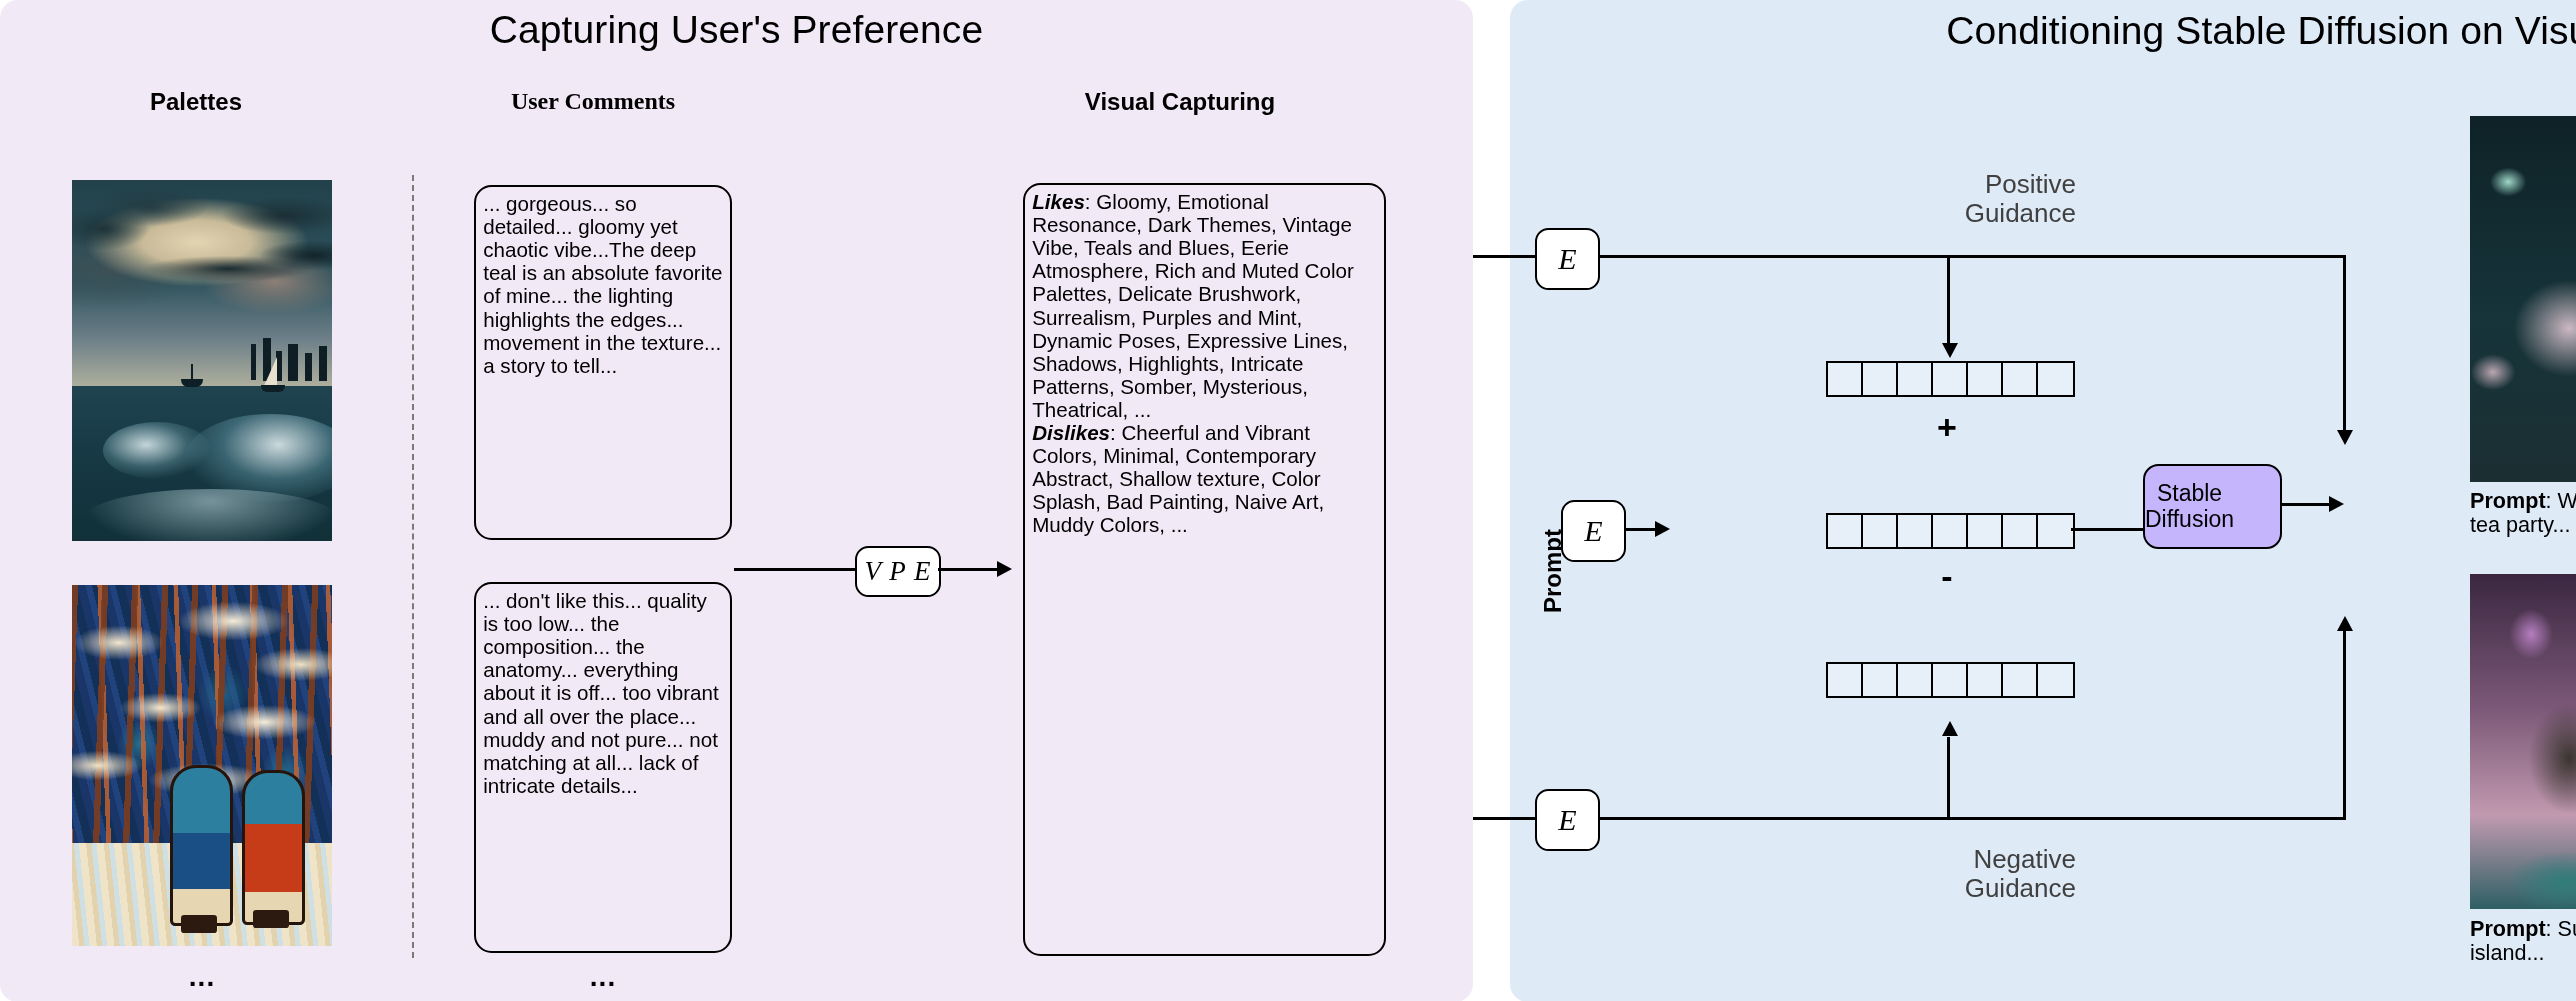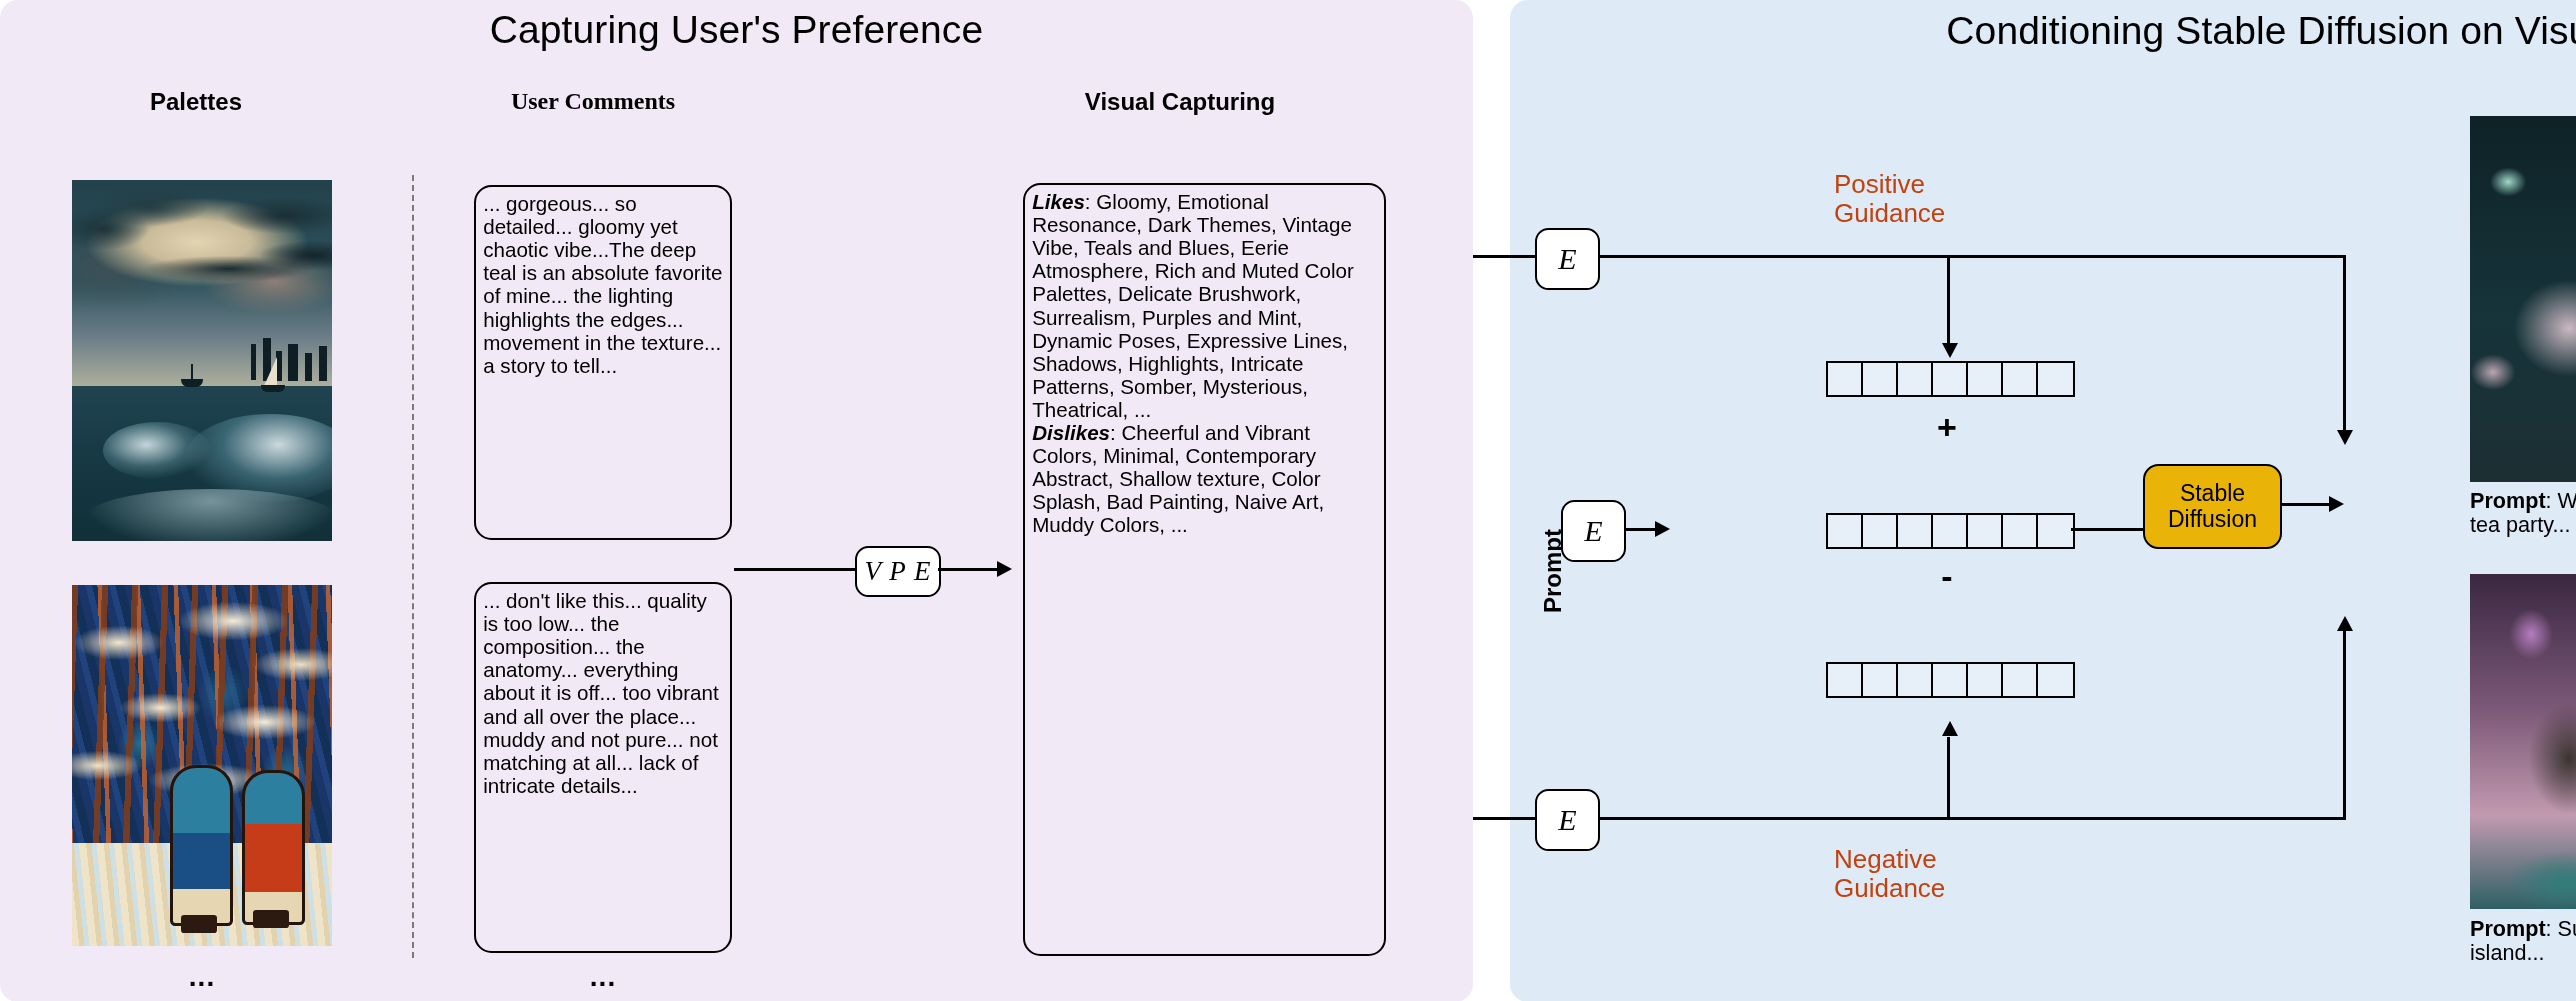--- a/index.html
+++ b/index.html
@@ -136,25 +136,25 @@
 
   .tokenrow{position:absolute;display:flex;border:2.1px solid #000;
       background:rgba(255,255,255,.25);}
   .tokenrow div{width:35px;height:32px;border-right:2.1px solid #000;box-sizing:border-box;}
   .tokenrow div:last-child{border-right:none;}
 
   .op{position:absolute;font-size:34px;font-weight:bold;color:#000;
       text-align:center;line-height:1;}
 
   .sdbox{position:absolute;left:2143px;top:464px;width:135px;height:81px;
-      border:2.6px solid #000;border-radius:15.5px;background:#eab308;
-      display:flex;align-items:center;justify-content:center;text-align:center;
+      border:2.6px solid #000;border-radius:15.5px;background:#c4b5fd;
+      display:flex;align-items:center;text-align:center;
       font-size:23px;line-height:1.1;color:#000;}
 
-  .guid{position:absolute;font-size:26px;line-height:1.12;color:#c2410c;text-align:left;}
+  .guid{position:absolute;font-size:26px;line-height:1.12;color:#404040;text-align:right;}
 
   .prompt-label{position:absolute;font-size:24px;font-weight:bold;color:#000;
       transform:rotate(-90deg);transform-origin:left top;white-space:nowrap;}
 
   
   .gen{position:absolute;width:191px;height:191px;overflow:hidden;background:#15202b;}
   .gen-cap{position:absolute;font-size:21.6px;line-height:1.12;color:#000;width:201px;}
   .gen-cap b{font-weight:bold;}
 
   #gen-tea{background:

